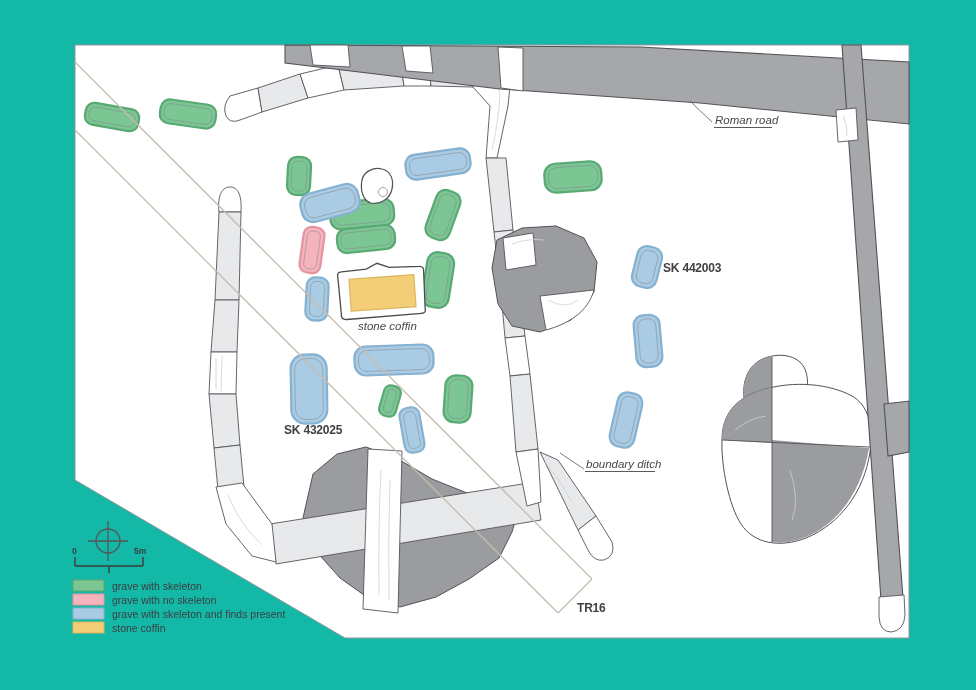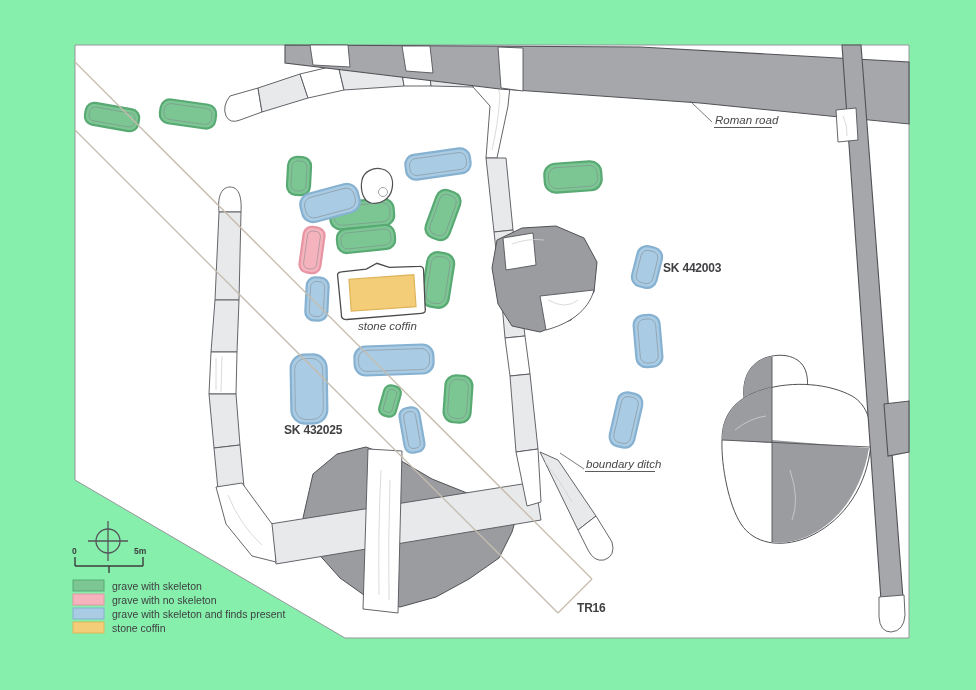--- a/index.html
+++ b/index.html
@@ -1,16 +1,16 @@
 <!DOCTYPE html>
 <html style="--road: #a6a7aa; --ditch: #e8e9ea; --dark: #9b9c9f; --trench: #c6bcae;"><head>
 <meta charset="utf-8">
 <style>
   html,body{margin:0;padding:0;background:#ffffff;}
-  .stage{position:relative;width:976px;height:690px;background:#86efac;overflow:hidden;
+  .stage{position:relative;width:976px;height:690px;background:#14b8a6;overflow:hidden;
          font-family:"Liberation Sans",sans-serif;}
   svg{position:absolute;left:0;top:0;}
   .road{fill:var(--road,#a6a7aa);stroke:#515256;stroke-width:1.1;}
   .ditch{fill:var(--ditch,#e8e9ea);stroke:#54555a;stroke-width:0.9;}
   .ditchw{fill:#ffffff;stroke:#54555a;stroke-width:0.9;}
   .dark{fill:var(--dark,#9b9c9f);stroke:#515256;stroke-width:1.0;}
   .hatch{fill:none;stroke:#cfd0d2;stroke-width:0.8;}
   .trench{fill:none;stroke:var(--trench,#c6bcae);stroke-width:1.3;}
   .lbl{fill:#414144;font-size:12px;font-weight:bold;letter-spacing:-0.2px;}
   .lbl-it{fill:#48484b;font-size:11.5px;font-style:italic;}

